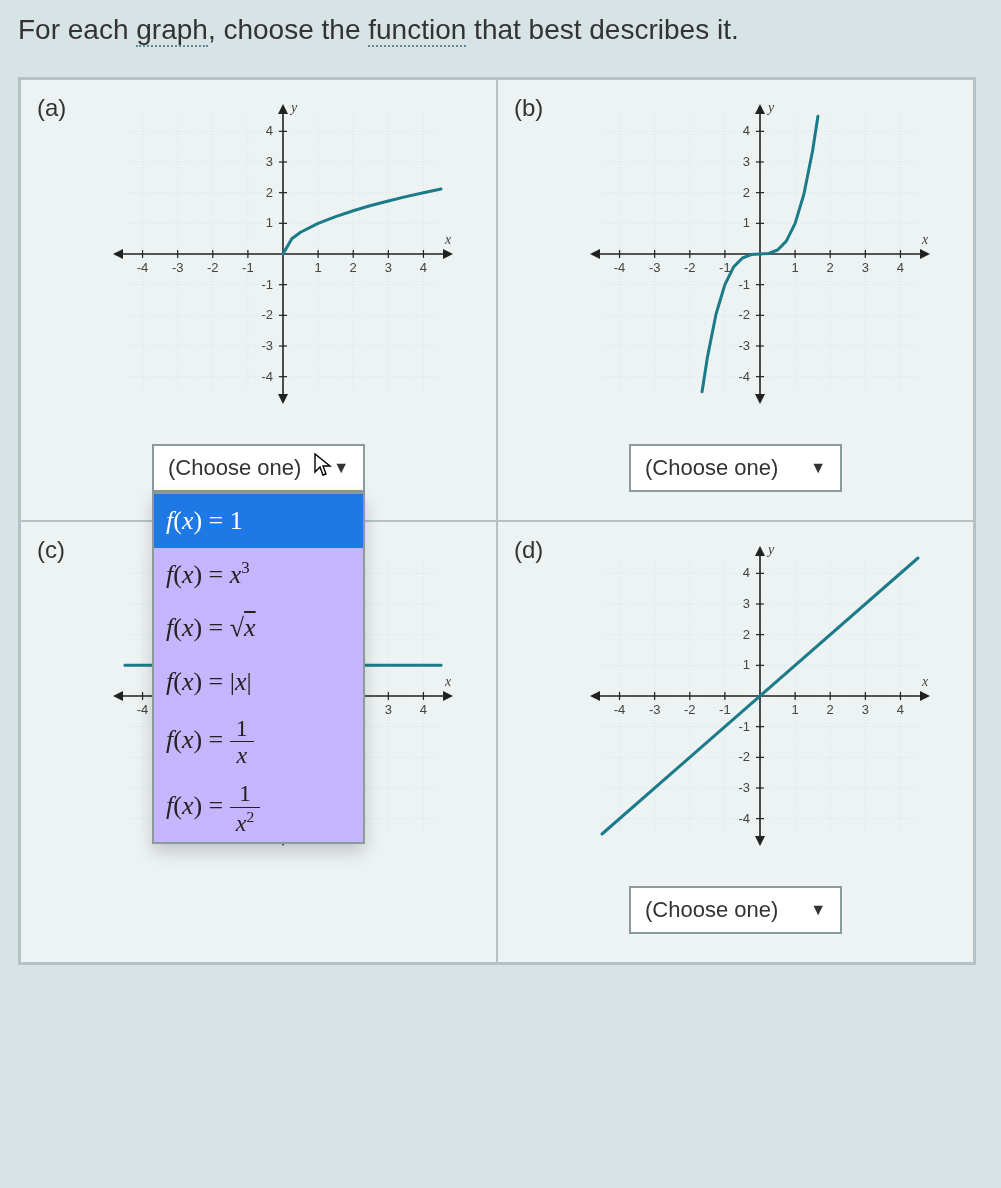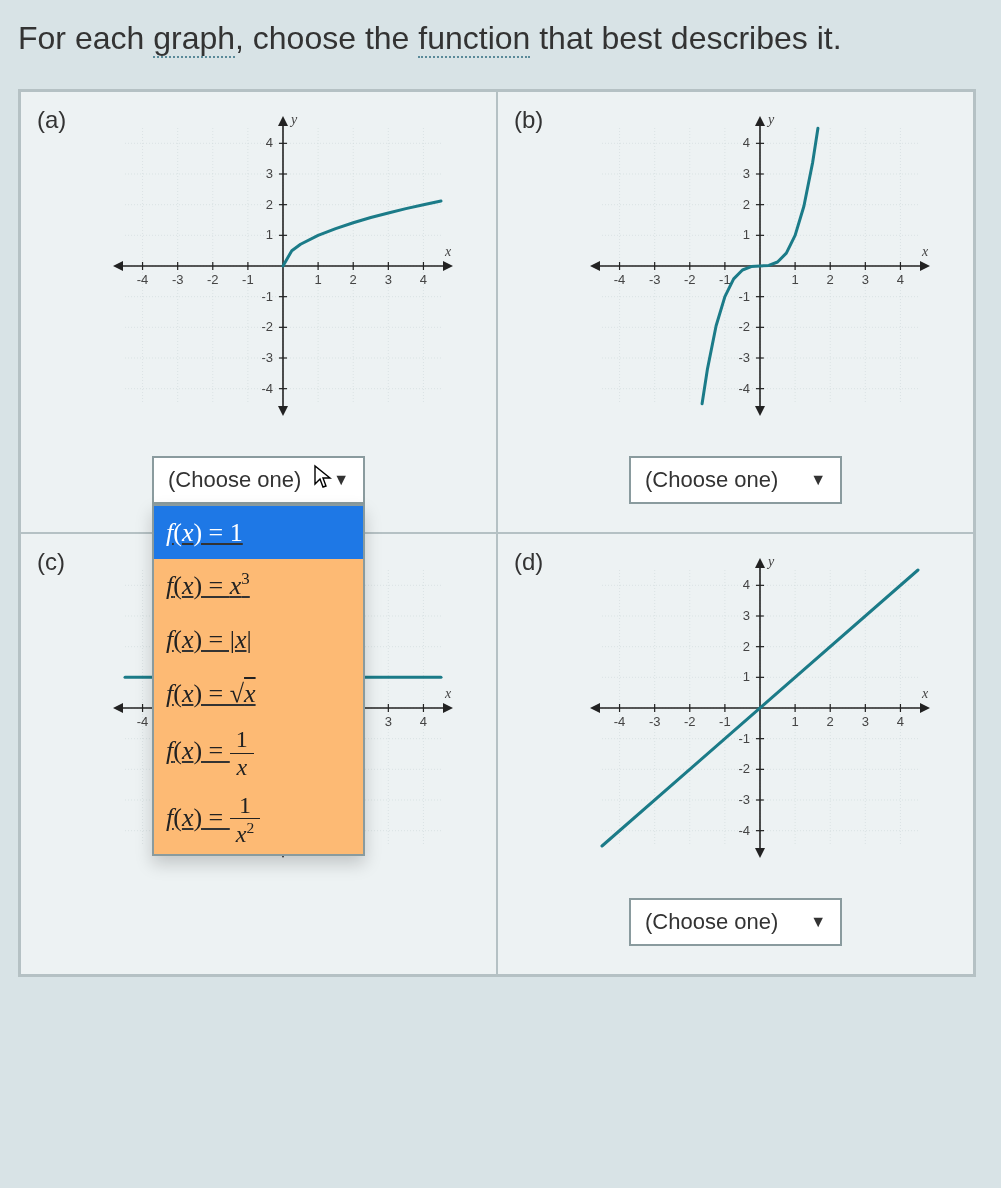--- a/index.html
+++ b/index.html
@@ -3,25 +3,24 @@
 <meta charset="utf-8">
 <style>
   * { box-sizing: border-box; margin: 0; padding: 0; }
   body {
     font-family: Arial, sans-serif;
     background: #d8e3e6;
     padding: 10px 18px;
     width: 1001px;
   }
   .question {
-    font-size: 32px;
+    font-size: 28px;
     color: #333;
     margin-bottom: 28px;
     line-height: 1.4;
-    margin-top: 6px;
   }
   .dotted { border-bottom: 2px dotted #5a8a99; color: #333; }
   .outer {
     border: 2px solid #b5c1c4;
     background: #edf2f3;
     display: grid;
     grid-template-columns: 1fr 1fr;
     grid-template-rows: auto auto;
     width: 958px;
   }
@@ -66,25 +65,24 @@
     color: #333;
     cursor: pointer;
     position: relative;
   }
   .tri { font-size: 16px; color: #333; }
   .dropdown {
     position: absolute;
     left: -2px;
     top: 46px;
     width: calc(100% + 4px);
-    background: #fdba74;
+    background: #c4b5fd;
     border: 2px solid #8a9b9e;
     z-index: 20;
     box-shadow: 0 8px 16px rgba(0,0,0,0.18);
-    text-decoration: underline;
   }
   .dropdown .opt {
     padding: 6px 12px 6px 12px;
     font-family: 'Times New Roman', serif;
     font-size: 26px;
     color: #222;
     font-style: italic;
     cursor: pointer;
     line-height: 1.6;
   }
@@ -190,22 +188,22 @@
       <span class="cursor-icon">
         <svg width="20" height="26" viewBox="0 0 20 26">
             <path d="M2 2 L2 20 L7 15 L10 23 L13 22 L10 14 L17 14 Z" fill="#fff" stroke="#000" stroke-width="1.4"></path>
           </svg>
       </span>
       <span class="tri">▼</span>
 
       <div class="dropdown">
         <div class="opt selected"><span class="fn">f</span><span class="rm">(</span><span class="fn">x</span><span class="rm">) = 1</span></div>
         <div class="opt"><span class="fn">f</span><span class="rm">(</span><span class="fn">x</span><span class="rm">) = </span><span class="fn">x</span><sup class="rm">3</sup></div>
+        <div class="opt"><span class="fn">f</span><span class="rm">(</span><span class="fn">x</span><span class="rm">) = √</span><span class="fn" style="text-decoration:overline;">x</span></div>
         <div class="opt"><span class="fn">f</span><span class="rm">(</span><span class="fn">x</span><span class="rm">) = |</span><span class="fn">x</span><span class="rm">|</span></div>
-        <div class="opt"><span class="fn">f</span><span class="rm">(</span><span class="fn">x</span><span class="rm">) = √</span><span class="fn" style="text-decoration:overline;">x</span></div>
         <div class="opt"><span class="fn">f</span><span class="rm">(</span><span class="fn">x</span><span class="rm">) = </span><span class="frac"><span class="n rm">1</span><span class="d fn">x</span></span></div>
         <div class="opt"><span class="fn">f</span><span class="rm">(</span><span class="fn">x</span><span class="rm">) = </span><span class="frac"><span class="n rm">1</span><span class="d"><span class="fn">x</span><sup class="rm">2</sup></span></span></div>
       </div>
     </div>
   </div>
 
   <div class="cell">
     <div class="label">(b)</div>
     <div class="chartwrap">
       <svg class="chart" width="360" height="320">

